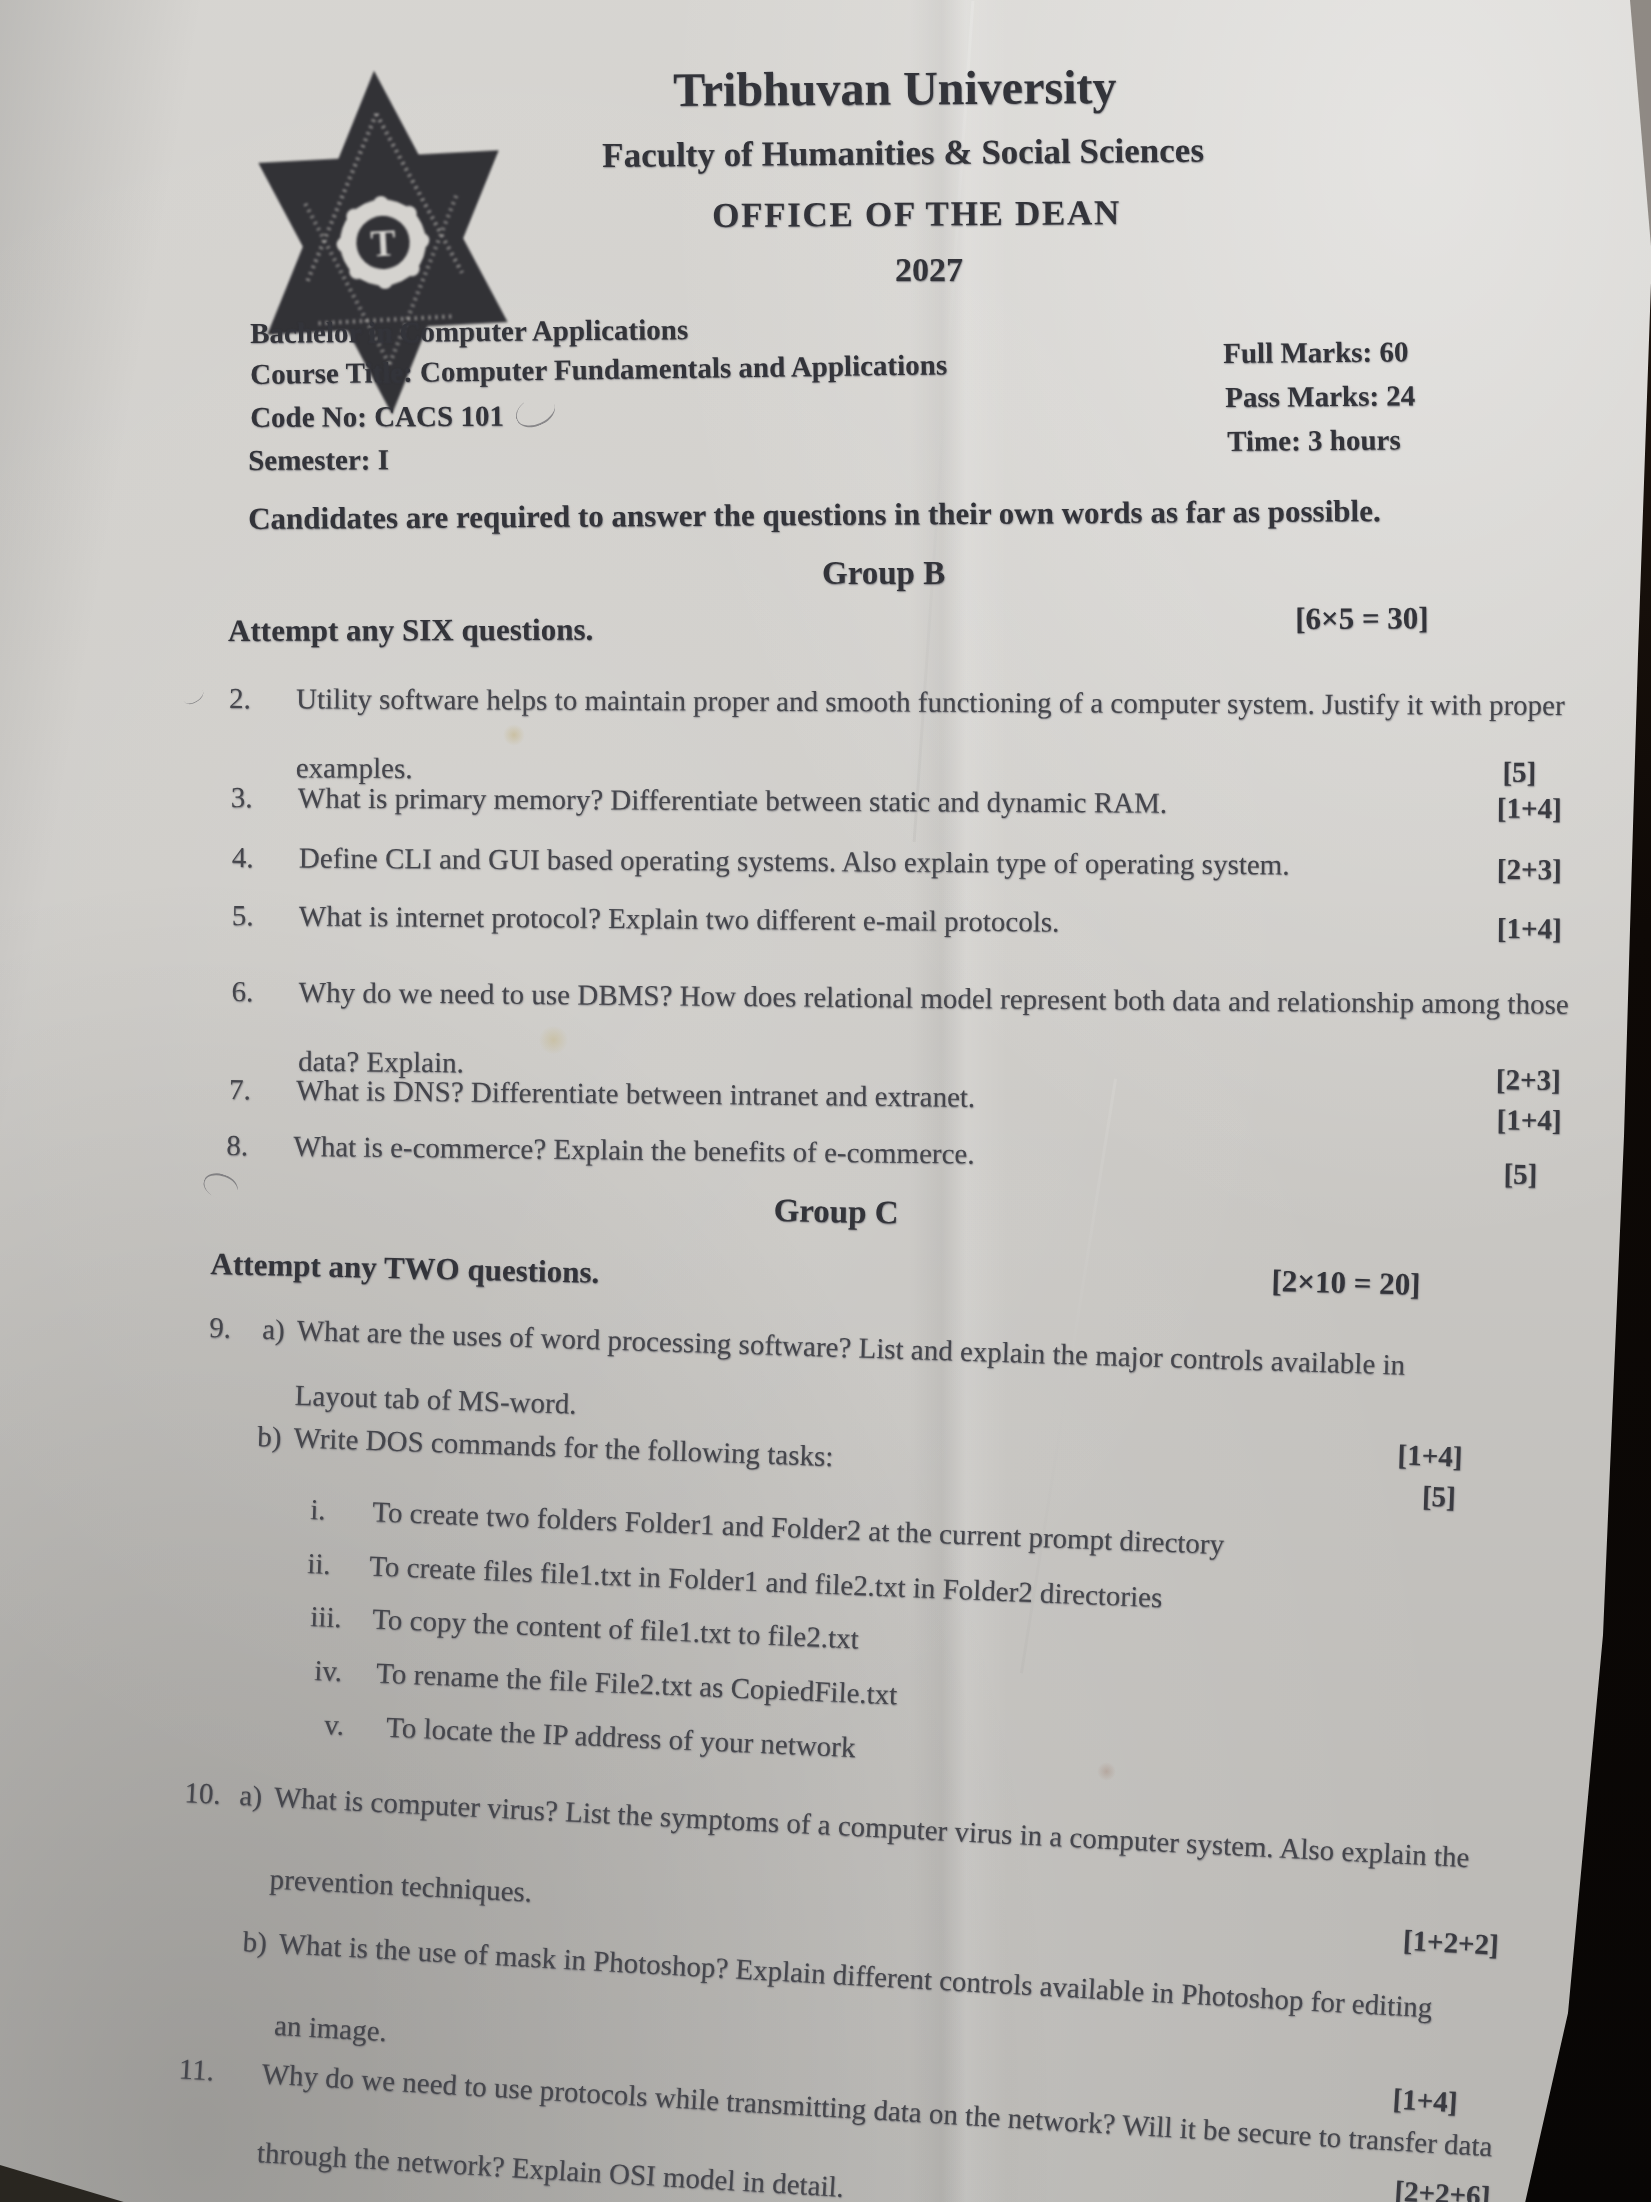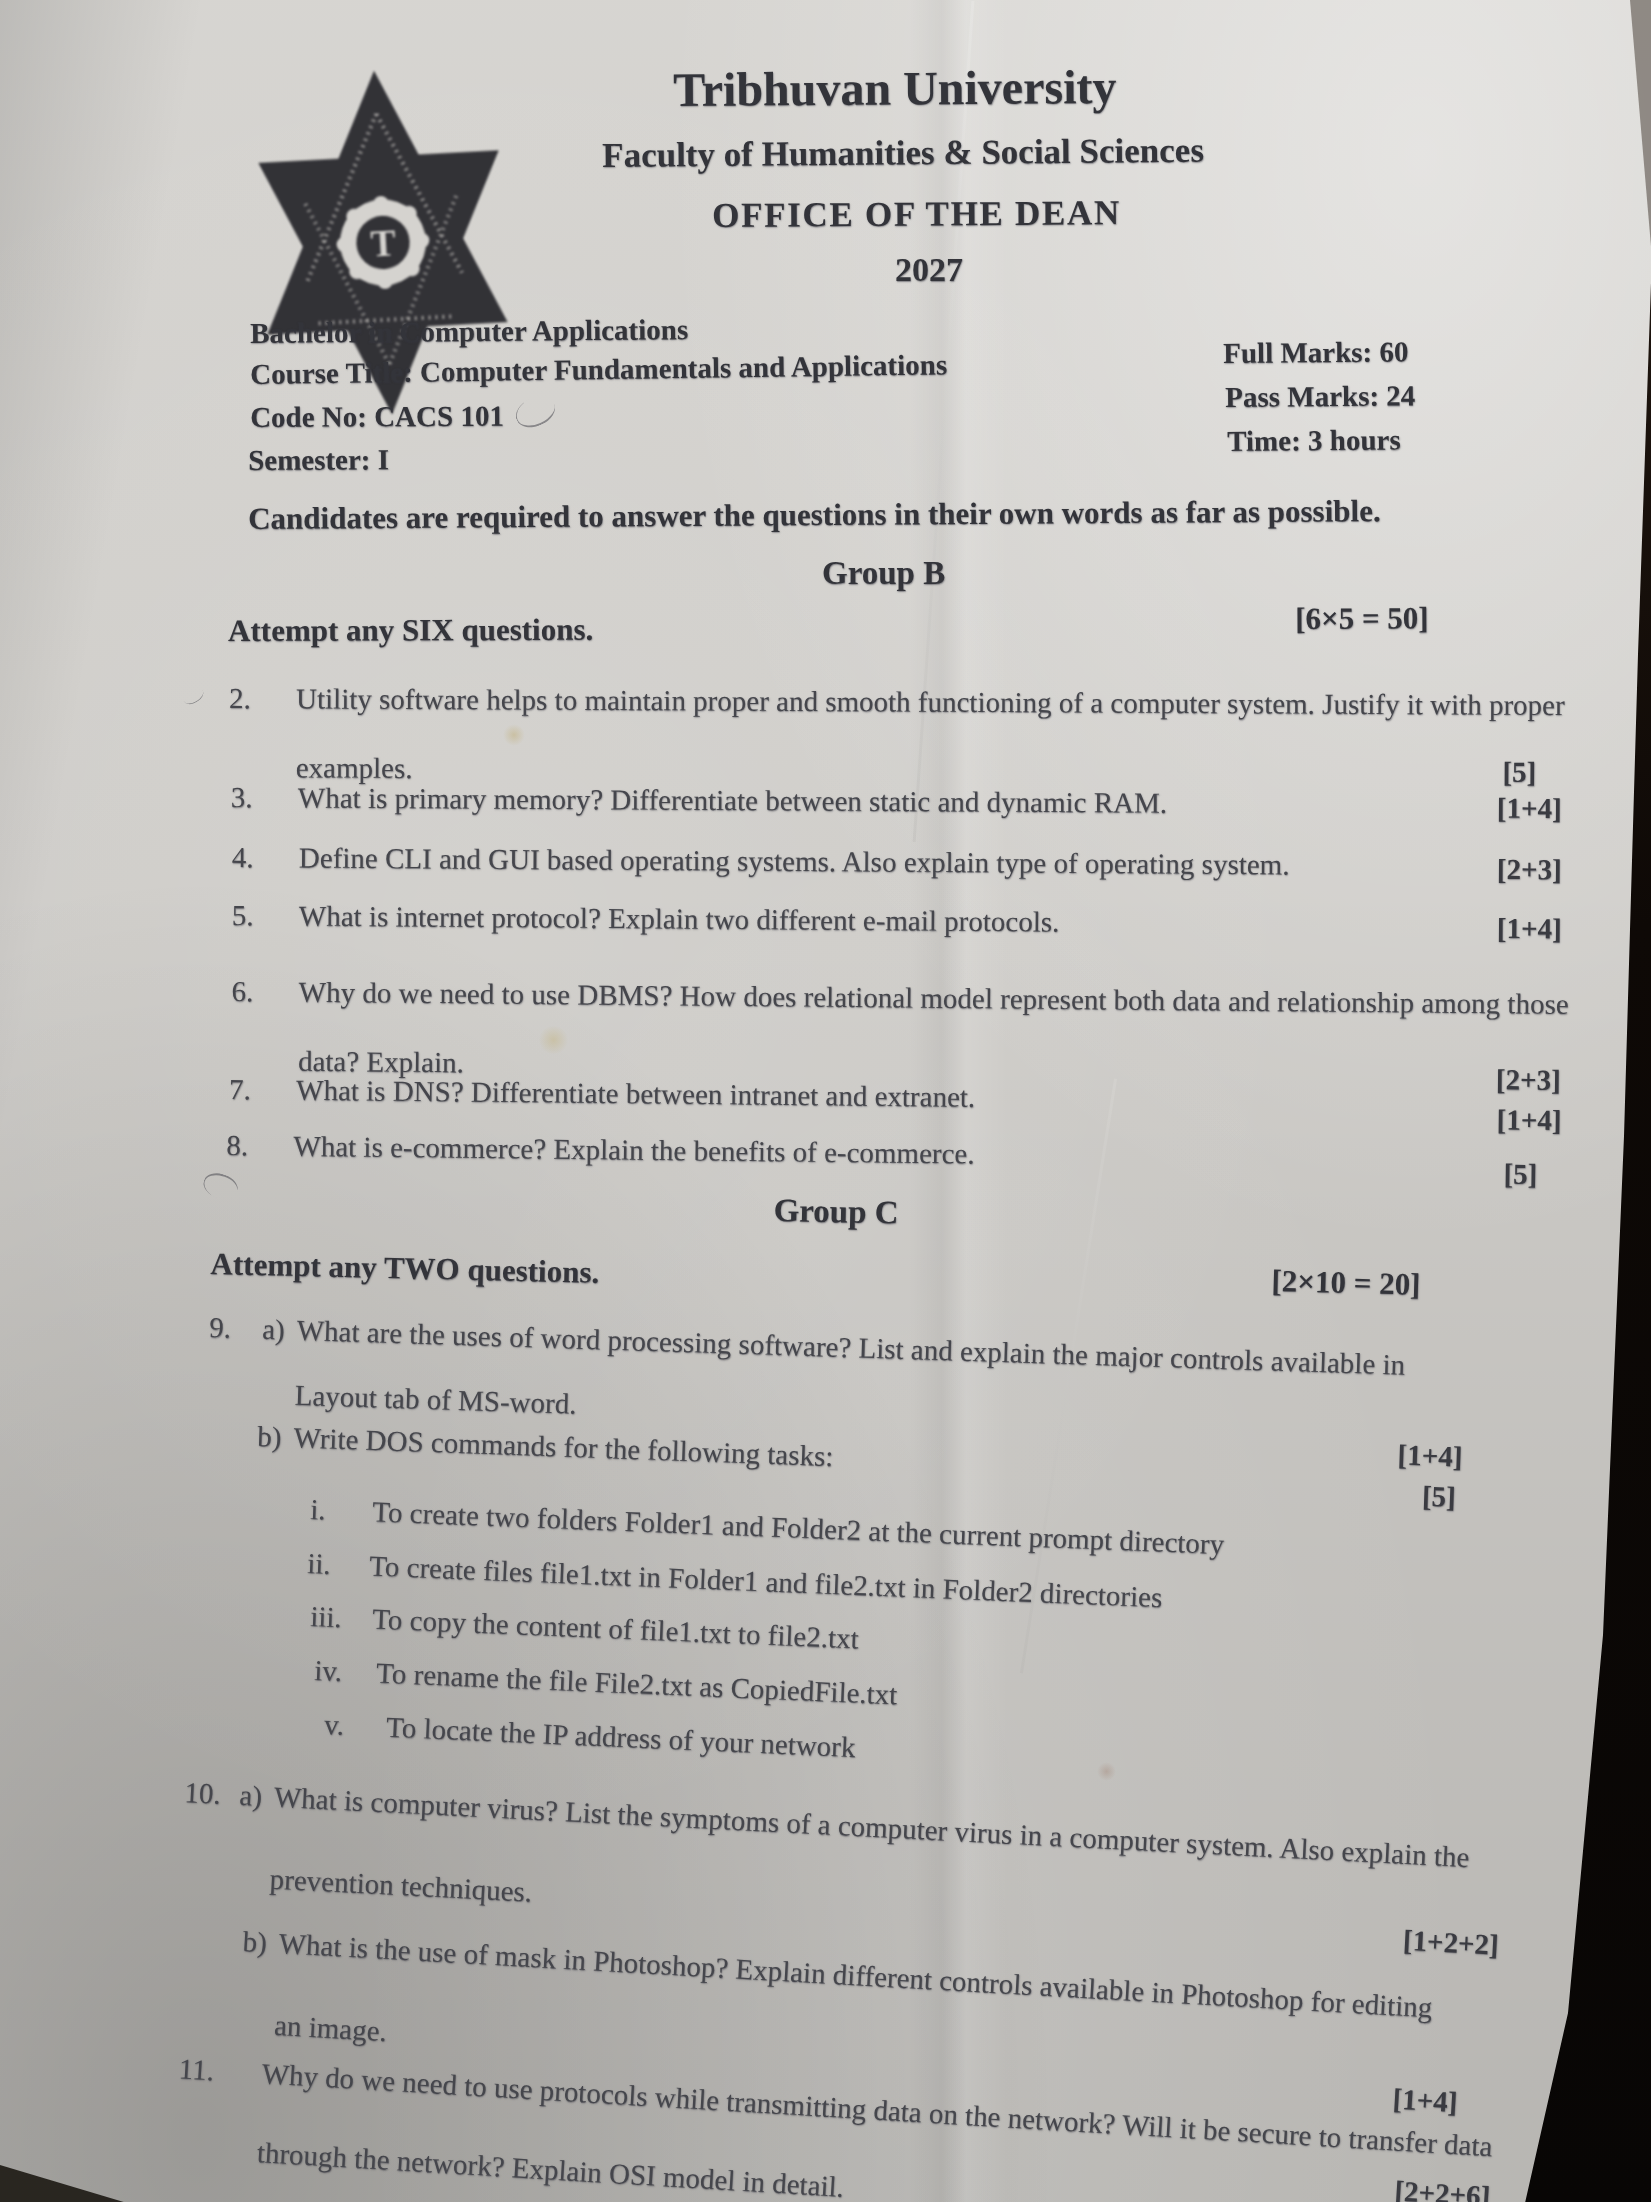--- a/index.html
+++ b/index.html
@@ -95,21 +95,21 @@
   <div class="t b" style="left:248px; top:444px; font-size:29px; transform:rotate(-0.3deg);">Semester: I</div>
 
   <div class="t b" style="left:1223px; top:337px; font-size:29px; transform:rotate(-0.5deg);">Full Marks: 60</div>
   <div class="t b" style="left:1225px; top:381px; font-size:29px; transform:rotate(-0.5deg);">Pass Marks: 24</div>
   <div class="t b" style="left:1227px; top:425px; font-size:29px; transform:rotate(-0.5deg);">Time: 3 hours</div>
 
   <div class="t b" style="left:248px; top:501px; font-size:31px; transform:rotate(-0.4deg);">Candidates are required to answer the questions in their own words as far as possible.</div>
 
   <div class="t b" style="left:822px; top:555px; font-size:33px;">Group B</div>
   <div class="t b" style="left:228px; top:613px; font-size:31px; transform:rotate(-0.2deg);">Attempt any SIX questions.</div>
-  <div class="t b" style="left:1295px; top:601px; font-size:31px; transform:rotate(-0.3deg);">[6×5 = 50]</div>
+  <div class="t b" style="left:1295px; top:601px; font-size:31px; transform:rotate(-0.3deg);">[6×5 = 30]</div>
 
   <div class="t" style="left:219px; top:664px; width:1463px; font-size:29px; line-height:69px; transform:rotate(0.3deg);">
     <div class="qrow">
       <span class="qno" style="width:67px; padding-left:10.3px;">2.</span>
       <span class="wrap" style="width:1316px;">Utility software helps to maintain proper and smooth functioning of a computer system. Justify it with proper examples.</span>
     </div>
     <span class="mark" style="left:1284px; top:67px;">[5]</span>
   </div>
 
   <div class="t" style="left:219px; top:781px; width:1463px; font-size:29px; transform:rotate(0.35deg);">

